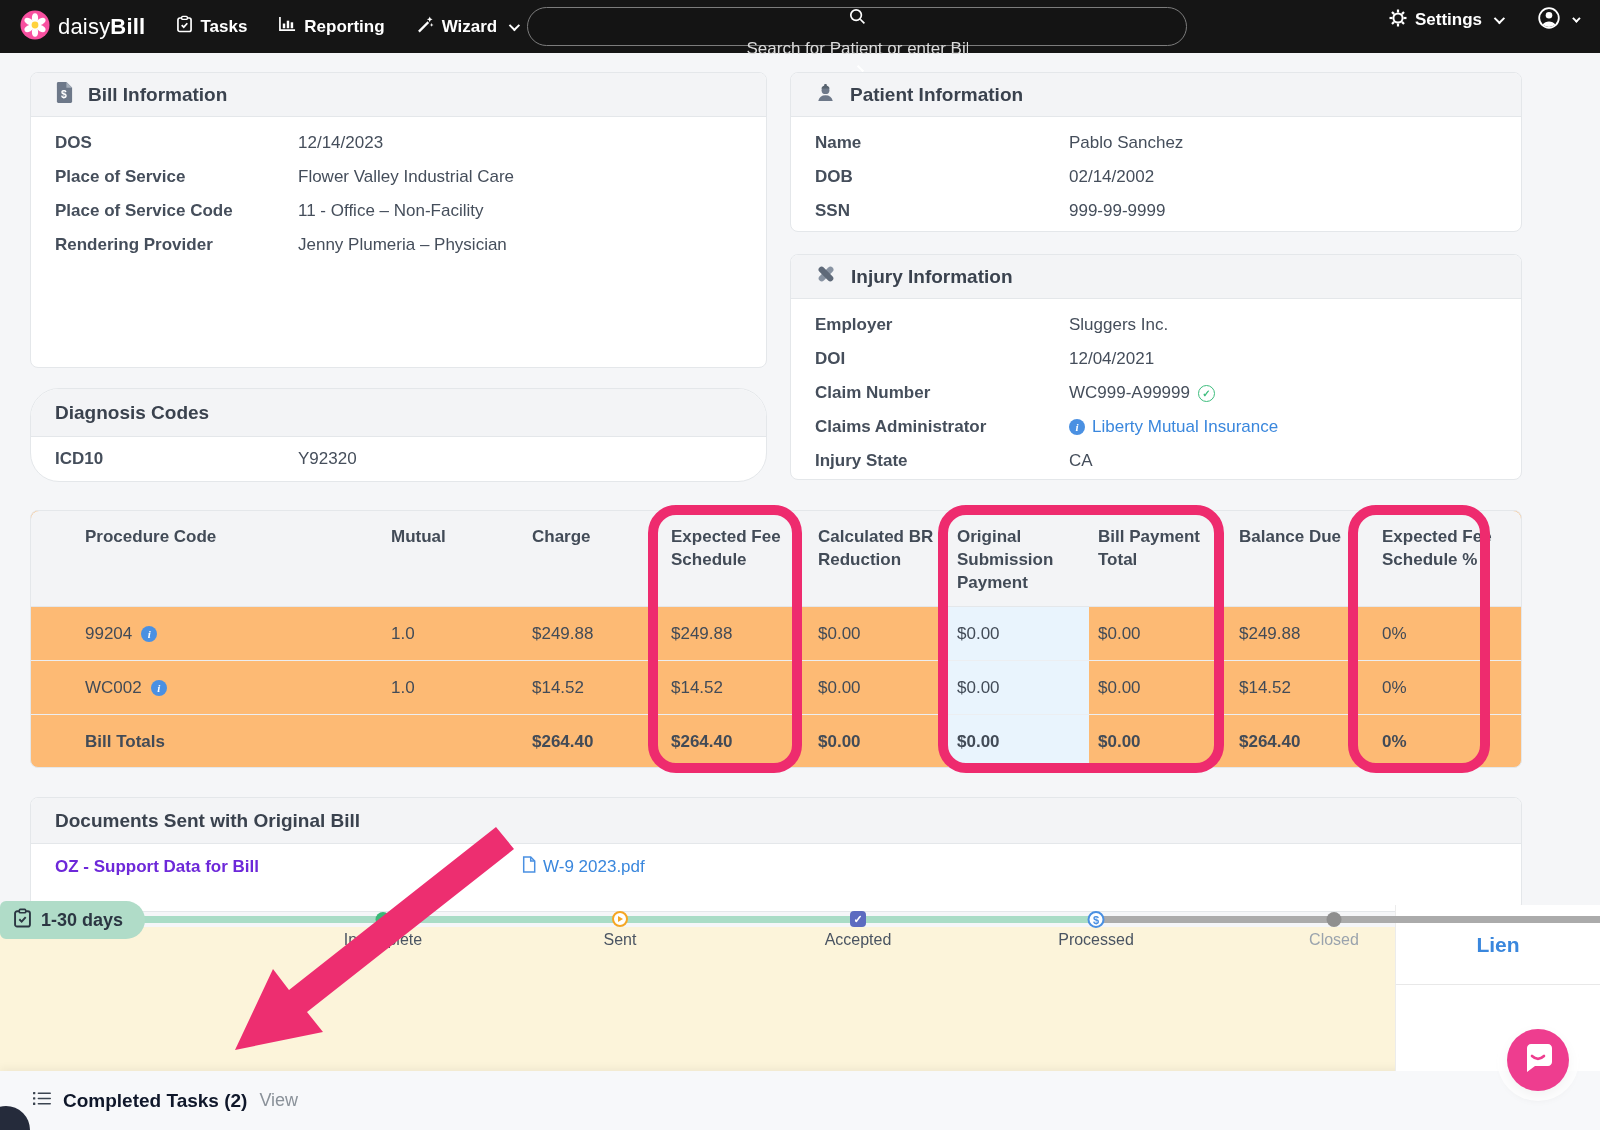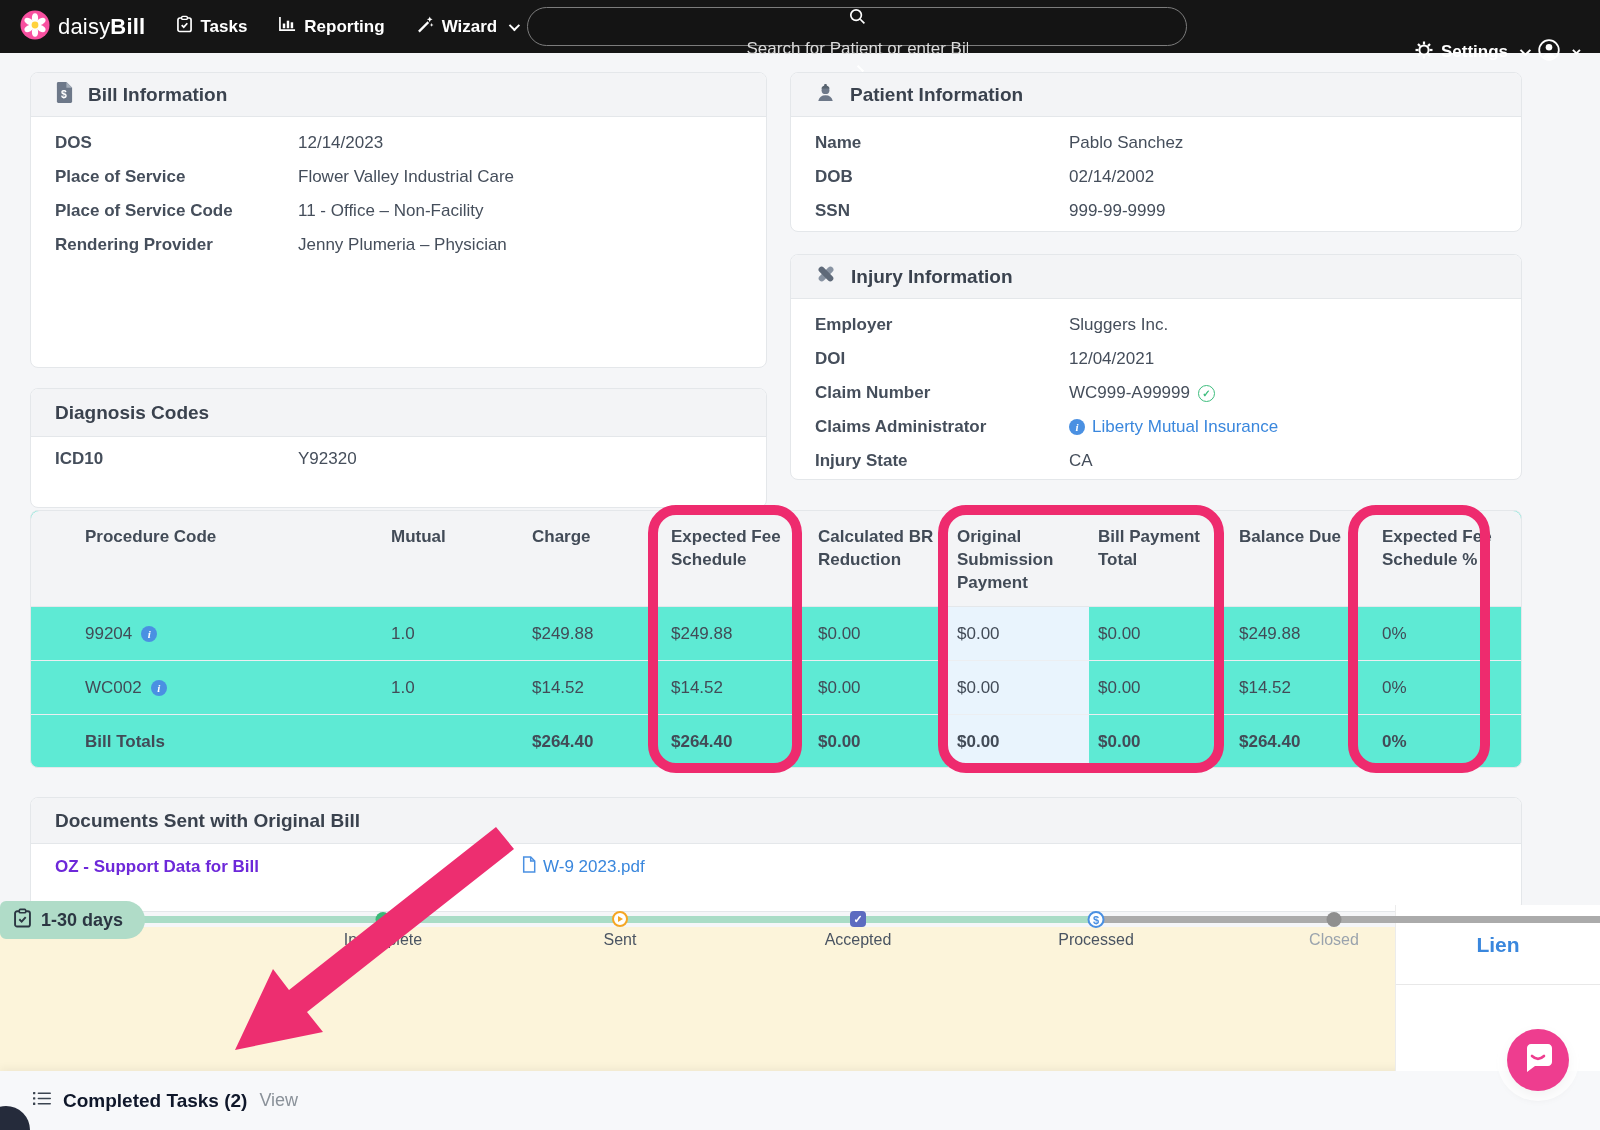--- a/index.html
+++ b/index.html
@@ -11,36 +11,36 @@
   .nav { position:absolute; left:0; top:0; width:1600px; height:53px; background:#151515; display:flex; align-items:center; z-index:60; }
   .nav-logo { display:flex; align-items:center; gap:8px; margin-left:20px; cursor:pointer; }
   .brand { color:#fff; font-size:22px; letter-spacing:.2px; }
   .brand b { font-weight:700; }
   .nav-item { display:flex; align-items:center; gap:8px; color:#fff; font-weight:700; font-size:17px; margin-left:32px; cursor:pointer; }
   .chev { width:8px; height:8px; border-right:2px solid #fff; border-bottom:2px solid #fff; transform:rotate(45deg) translateY(-2px); margin-left:4px; }
   .chev.sm { width:6px; height:6px; }
   .searchpill { position:absolute; left:527px; top:7px; width:660px; height:39px; border:1.5px solid #7c7c7c; border-radius:20px; background:#141414; display:flex; align-items:center; padding:0 18px; gap:10px;flex-direction:column; }
   .searchpill input { flex:1; background:transparent; border:none; outline:none; color:#e3e3e3; font-size:17px; font-family:"Liberation Sans",sans-serif; }
   .searchpill input::placeholder { color:#dcdcdc; opacity:1; }
-  .nav-right { position:absolute; right:22px; top:0; height:40px; display:flex; align-items:center; gap:10px;margin-top:32px; }
+  .nav-right { position:absolute; right:22px; top:0; height:40px; display:flex; align-items:center; gap:36px; }
 
   
   .card { position:absolute; background:#fff; border:1px solid #e4e7ea; border-radius:8px; overflow:hidden; }
   .card-head { display:flex; align-items:center; gap:14px; height:44px; background:#f3f4f6; border-bottom:1px solid #e4e7ea; padding-left:24px; font-size:19px; font-weight:700; color:#3a424e; }
   .rows { padding-top:9px; }
   .drow { display:flex; align-items:center; height:34px; font-size:17px; color:#454e5b; }
   .drow .lbl { font-weight:700; padding-left:24px; }
   .lblw-left .lbl { width:267px; }
   .lblw-right .lbl { width:278px; }
   .check-i { display:inline-flex; align-items:center; justify-content:center; width:17px; height:17px; border:1.7px solid #3dbd7d; border-radius:50%; color:#3dbd7d; font-size:10px; font-weight:700; margin-left:8px; }
   .info-i { display:inline-flex; align-items:center; justify-content:center; width:16px; height:16px; background:#4a90e2; border-radius:50%; color:#fff; font-size:11px; font-weight:700; font-family:"Liberation Serif",serif; font-style:italic; }
   a.blue-link { color:#3a87dd; text-decoration:none; cursor:pointer; display:inline-flex; align-items:center; gap:7px; }
 
   
-  .ptable { position:absolute; left:30px; top:510px; width:1492px; background:#5eead4; border:1px solid #e4e7ea; border-radius:8px; }
+  .ptable { position:absolute; left:30px; top:510px; width:1492px; background:#fdba74; border:1px solid #e4e7ea; border-radius:8px; }
   .pgrid { display:grid; grid-template-columns:351px 141px 139px 147px 139px 141px 141px 143px 150px; position:relative; z-index:1; }
   .phead { background:#f3f4f6; border-bottom:1px solid #e4e7ea; border-radius:8px 8px 0 0; height:96px; }
   .phead .pc { padding:15px 6px 0 9px; font-weight:700; font-size:17px; color:#424b57; line-height:1.35; }
   .phead .pc:first-child { padding-left:54px; }
   .prow { height:54px; border-bottom:1px solid #eceef1; }
   .prow:last-child { border-bottom:none; }
   .prow .pc { display:flex; align-items:center; padding-left:9px; font-size:17px; color:#424b57; gap:9px; }
   .prow .pc:first-child { padding-left:54px; }
   .prow.totals .pc { font-weight:700; }
   .blue-col { position:absolute; left:917px; top:0; width:141px; height:100%; background:#e9f4fd; z-index:0; border-radius:0; }
@@ -284,21 +284,21 @@
             <span>Liberty Mutual Insurance</span>
           </a>
         </div>
         <div class="drow">
           <span class="lbl">Injury State</span>
           <span>CA</span>
         </div>
       </div>
   </div>
 
-  <div class="card lblw-left" id="diagnosis-card" style="left:30px; top:388px; width:737px; height:120px;">
+  <div class="card lblw-left" id="diagnosis-card" style="left:30px; top:388px; width:737px; height:94px;border-radius:29px;">
     <div class="card-head" style="height:48px;">
       <span>Diagnosis Codes</span>
     </div>
     <div class="rows" style="padding-top:5px;">
         <div class="drow">
           <span class="lbl">ICD10</span>
           <span>Y92320</span>
         </div>
       </div>
   </div>

